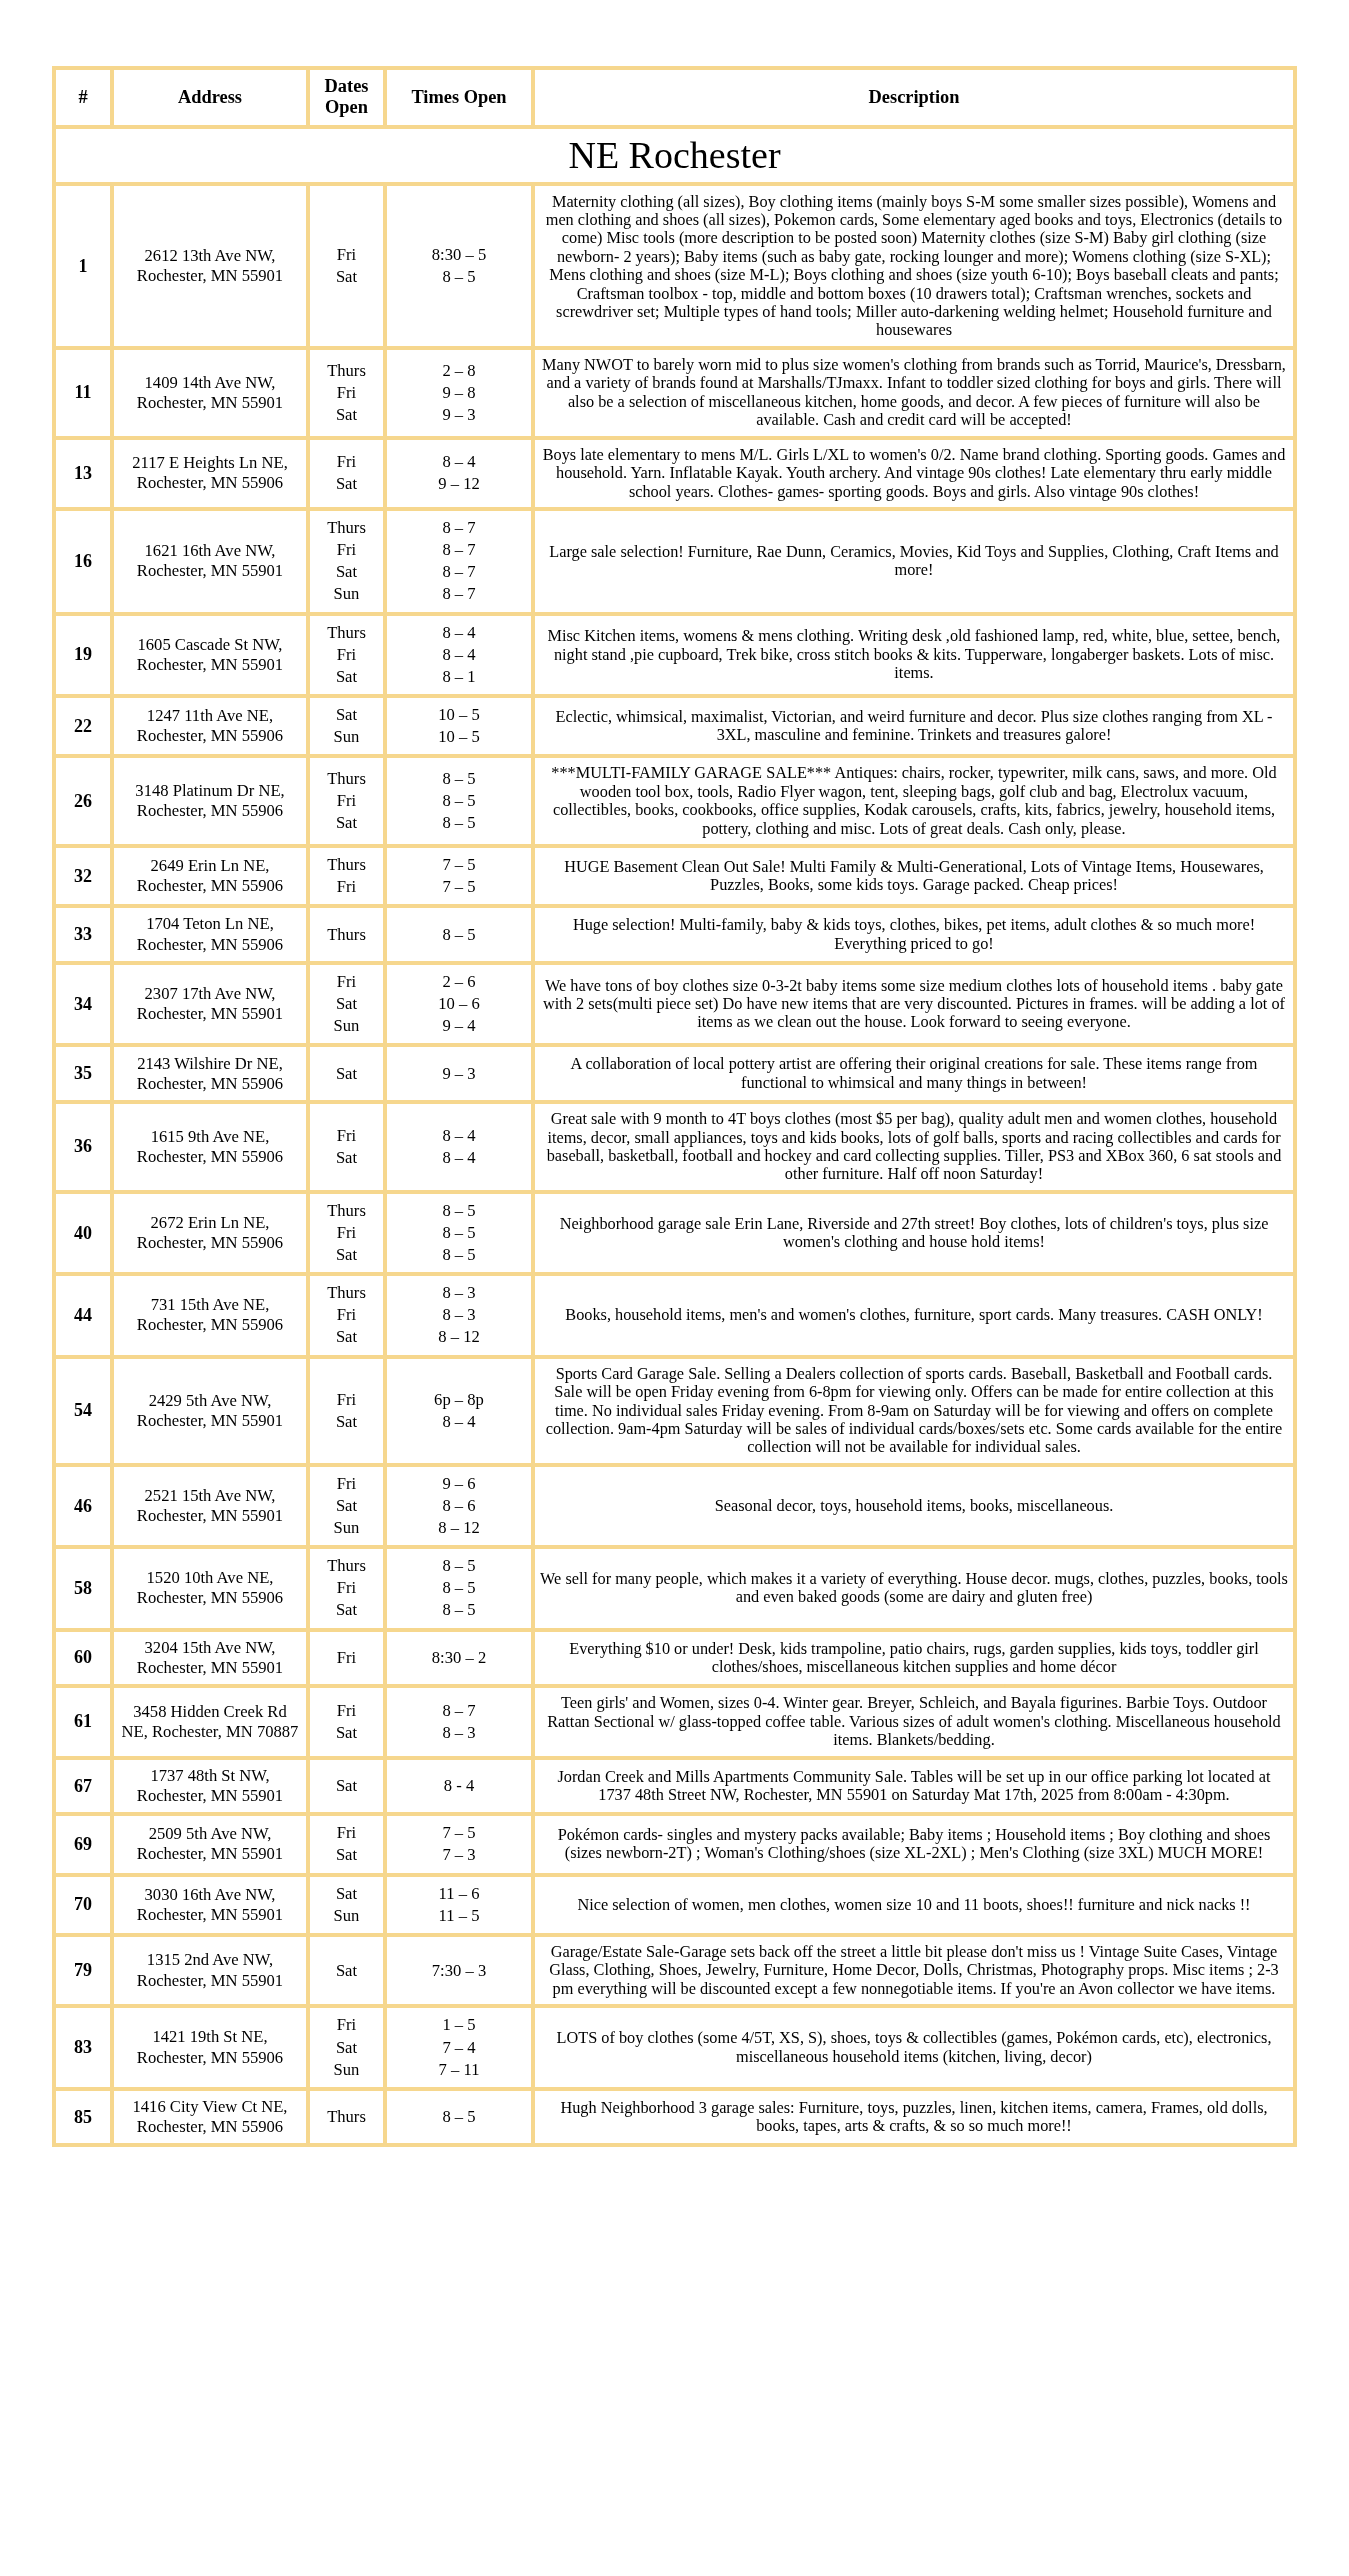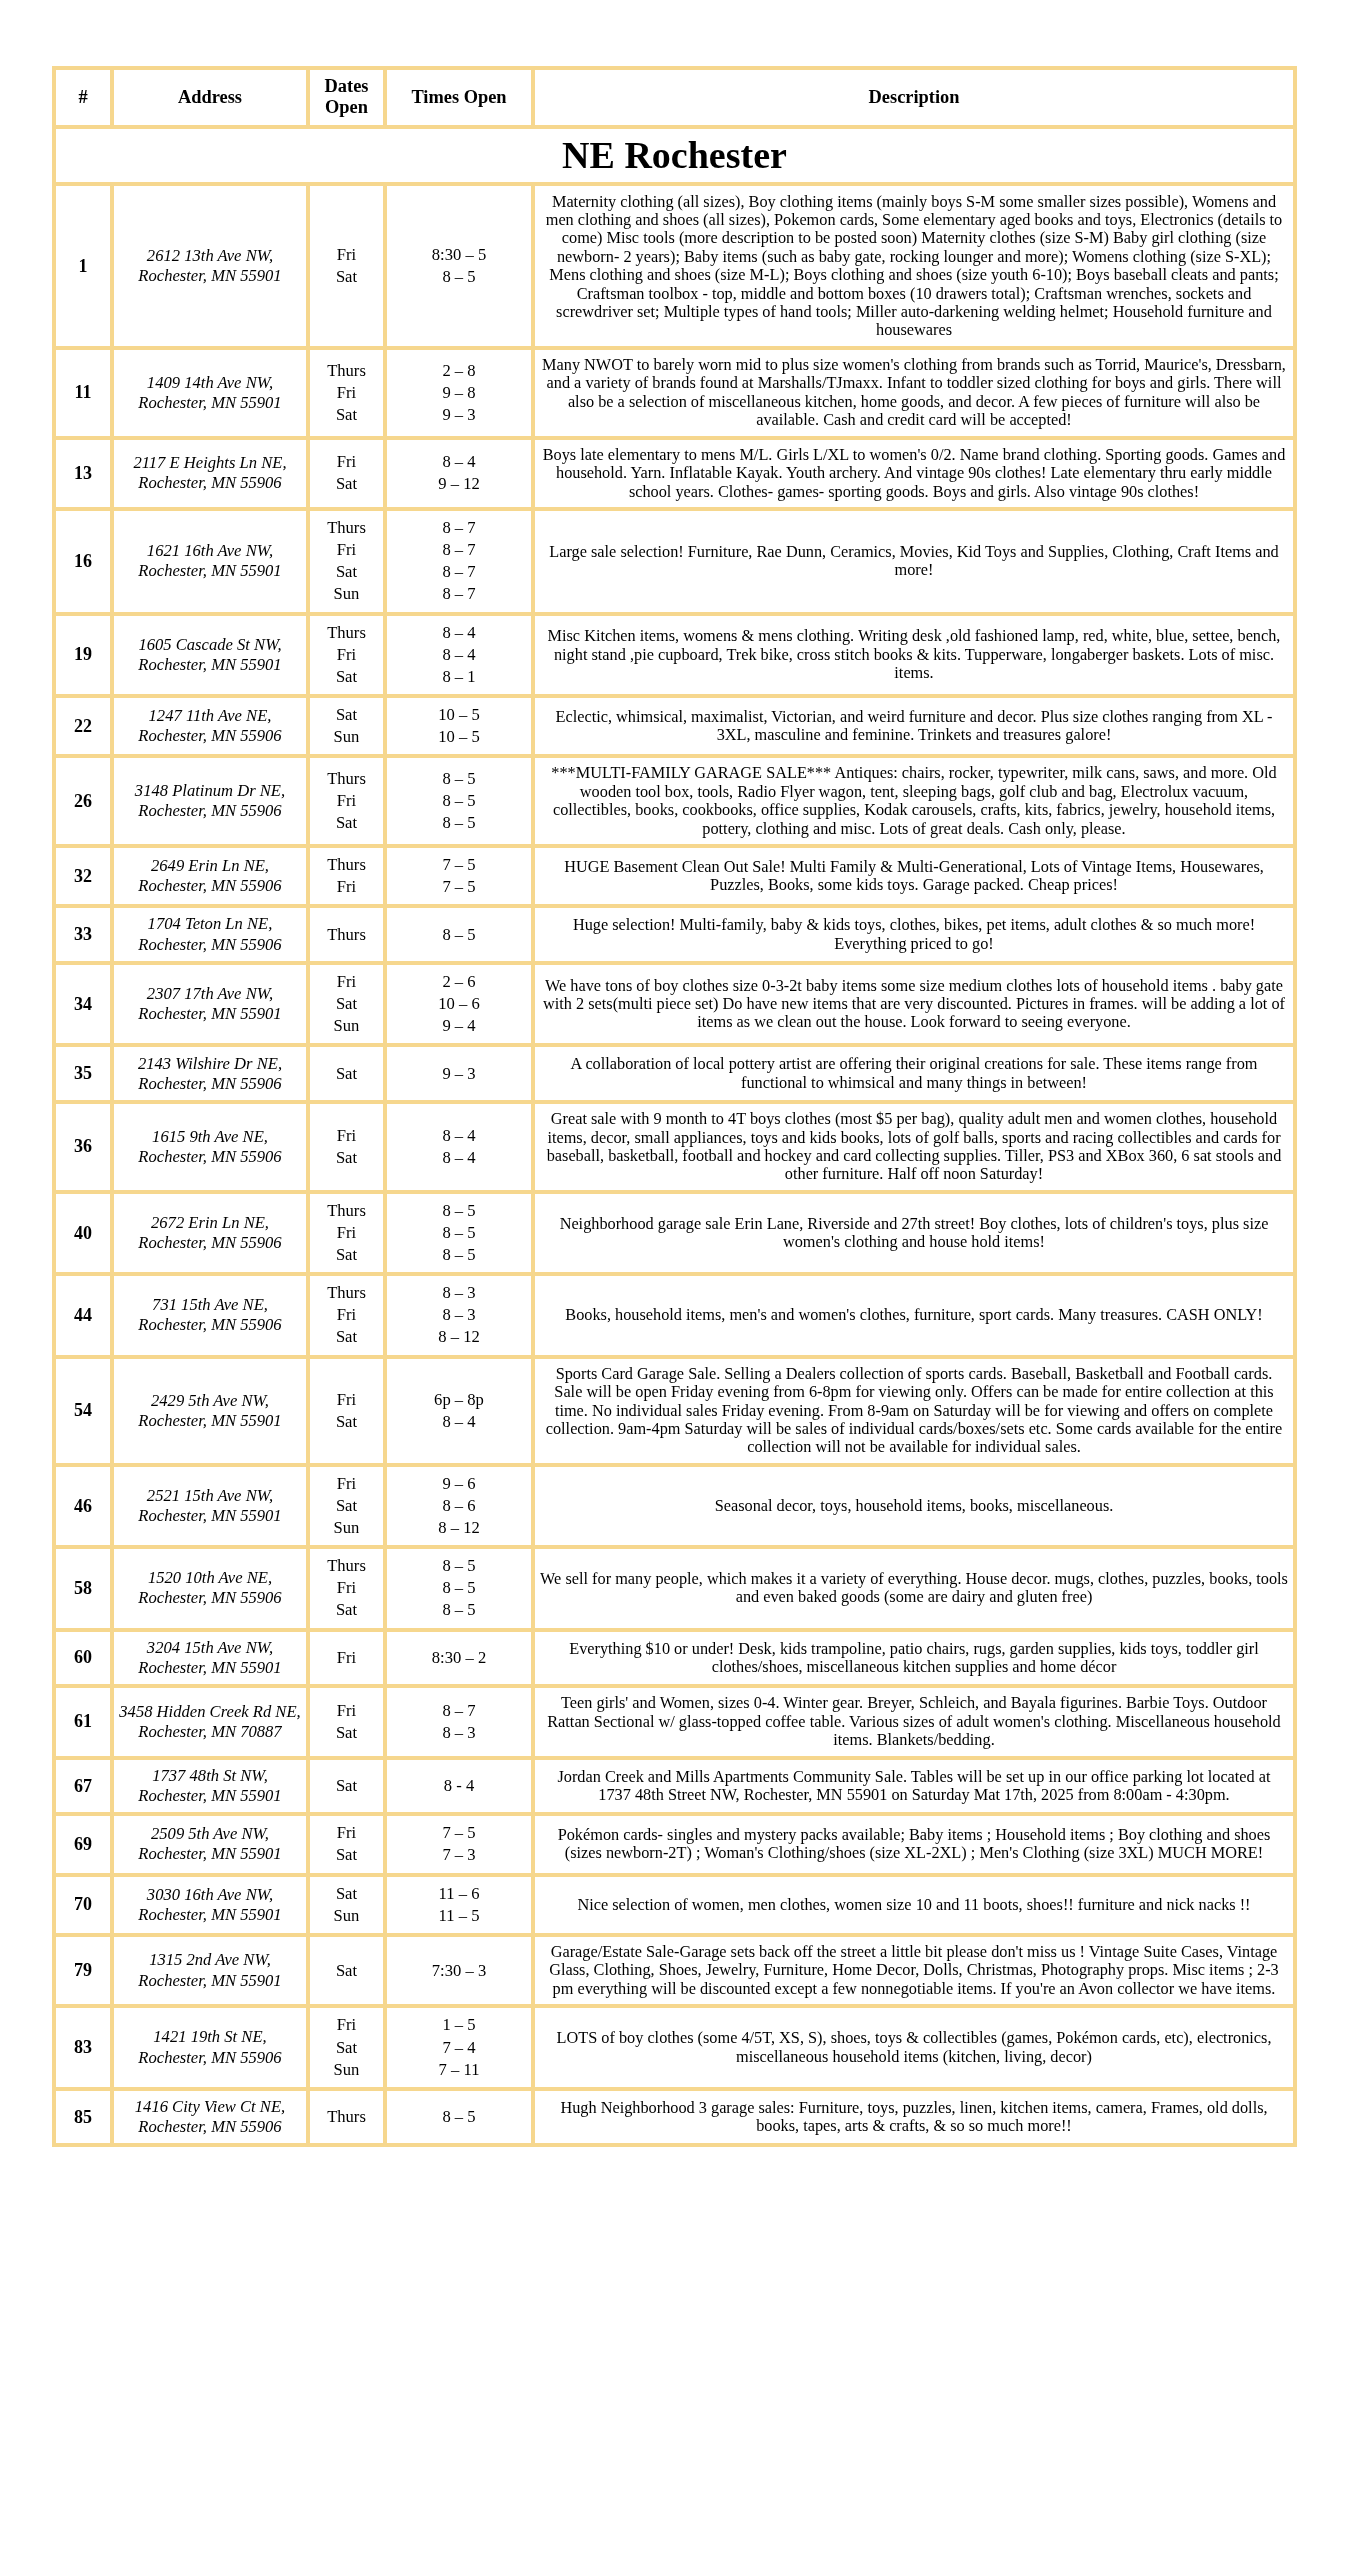--- a/index.html
+++ b/index.html
@@ -32,33 +32,32 @@
     padding: 6.1px 4.9px;
   }
   th.col-header {
     font-size: 18.4px;
     font-weight: bold;
     line-height: 1.15;
     padding: 4.9px 2.5px;
   }
   td.title-cell {
     font-size: 38px;
-    font-weight: 700;
+    font-weight: 400;
     padding: 3.7px 0 6.1px 0;
     line-height: 1.1;
   }
   td.num-cell {
     font-size: 18px;
     font-weight: bold;
   }
   td.addr-cell {
     font-size: 16.6px;
     line-height: 1.22;
     padding: 6.1px 7.4px;
-    font-style: italic;
   }
   td.dates-cell, td.times-cell {
     font-size: 16.6px;
     line-height: 1.33;
     white-space: pre-line;
   }
   td.desc-cell {
     font-size: 16.3px;
     line-height: 1.13;
     padding: 7.4px 9.8px;

